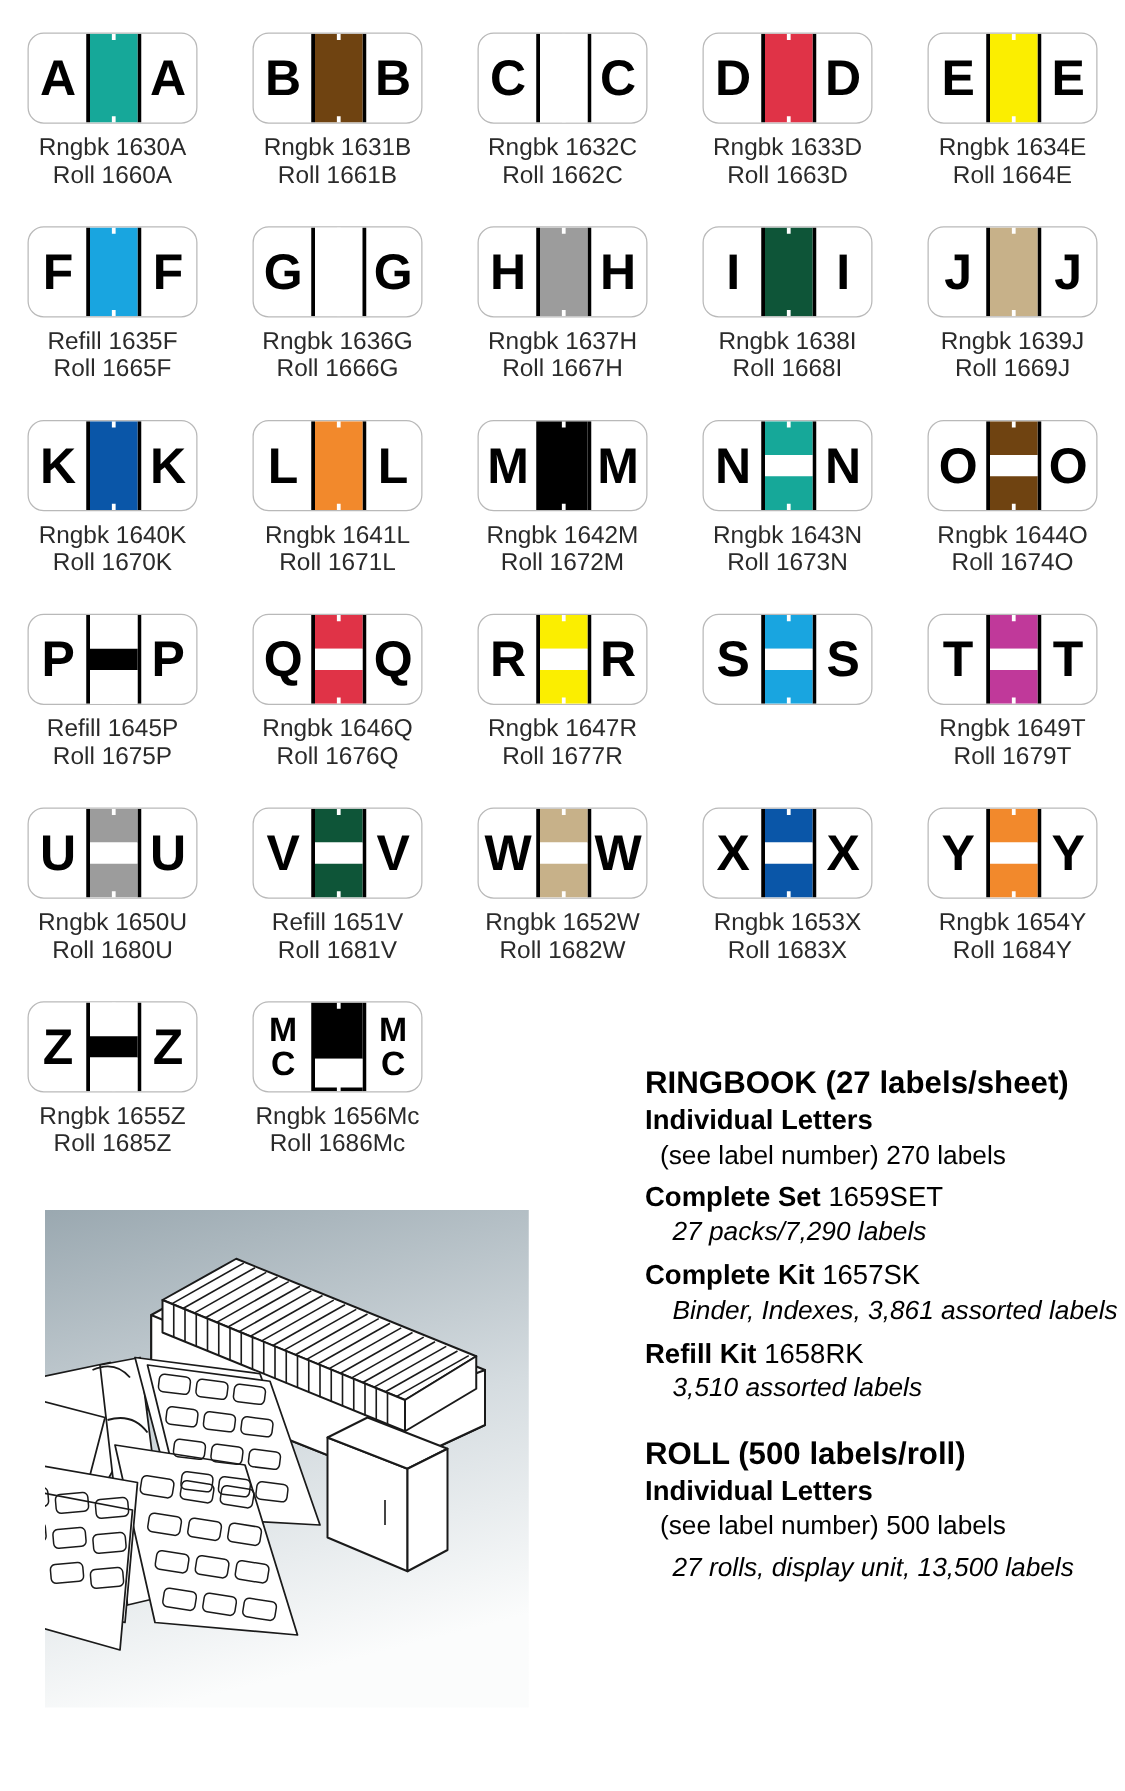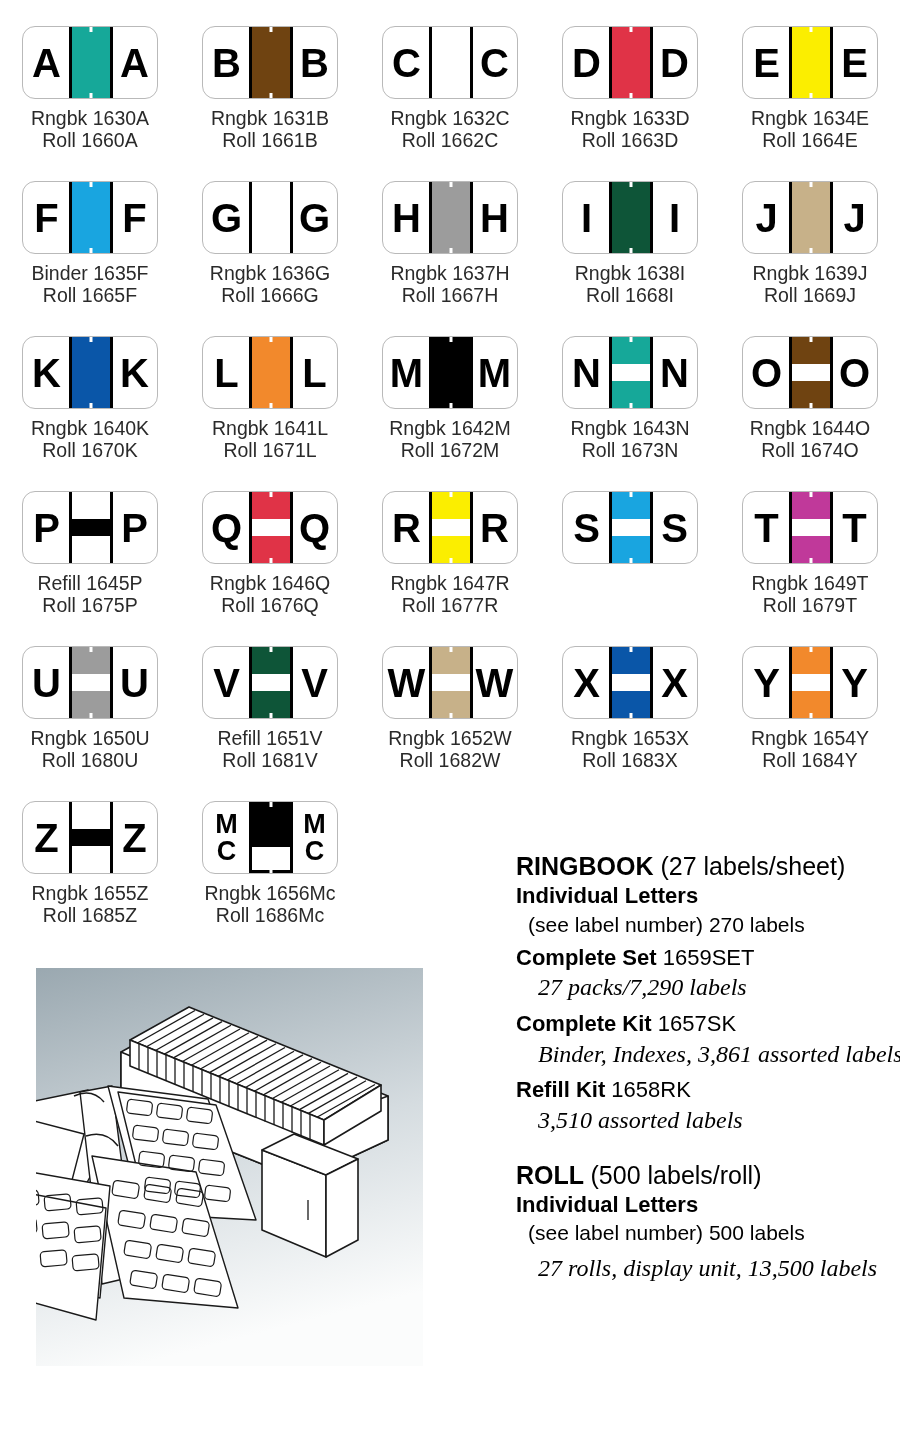--- a/index.html
+++ b/index.html
@@ -133,43 +133,42 @@
     top: 850px;
     width: 380px;
   }
   .spec-group { margin-bottom: 2px; }
   .spec-heading {
     font-size: 25px;
     font-weight: bold;
     line-height: 1.28;
     white-space: nowrap;
   }
-  .spec-heading .light { font-weight: normal; margin-top: 24px; }
+  .spec-heading .light { font-weight: bold; margin-top: 24px; }
   .spec-line {
     font-size: 22px;
     font-weight: bold;
     line-height: 1.30;
     white-space: nowrap;
   }
   .spec-line .num { font-weight: normal; }
   .spec-sub {
     font-size: 21px;
     font-weight: normal;
     line-height: 1.30;
     padding-left: 12px;
     white-space: nowrap;
   }
   .spec-sub .it { }
   .spec-note {
-    font-size: 24px;
+    font-size: 21px;
     font-style: italic;
     line-height: 1.32;
     padding-left: 22px;
     white-space: nowrap;
-    font-family: Liberation Serif, serif;
   }
   .gap-sm { height: 6px; }
   .gap-md { height: 20px; }
 </style>
 </head>
 <body>
 
 <div id="label-grid">
     <div class="grid-row">
       <div class="label-cell">
@@ -241,21 +240,21 @@
     <div class="grid-row">
       <div class="label-cell">
         <div class="tile">
           <div class="tile-bar solid" style="background: rgb(255, 255, 255);">
             <div class="seg seg-top" style="background: rgb(25, 165, 224);"></div>
           </div>
           <div class="tile-letter left">F</div>
           <div class="tile-letter right">F</div>
         </div>
         <div class="caption">
-          <div>Binder 1635F</div>
+          <div>Refill 1635F</div>
           <div>Roll 1665F</div>
         </div>
       </div>
       <div class="label-cell">
         <div class="tile">
           <div class="tile-bar solid" style="background: rgb(255, 255, 255);">
             <div class="seg seg-top"></div>
           </div>
           <div class="tile-letter left">G</div>
           <div class="tile-letter right">G</div>

